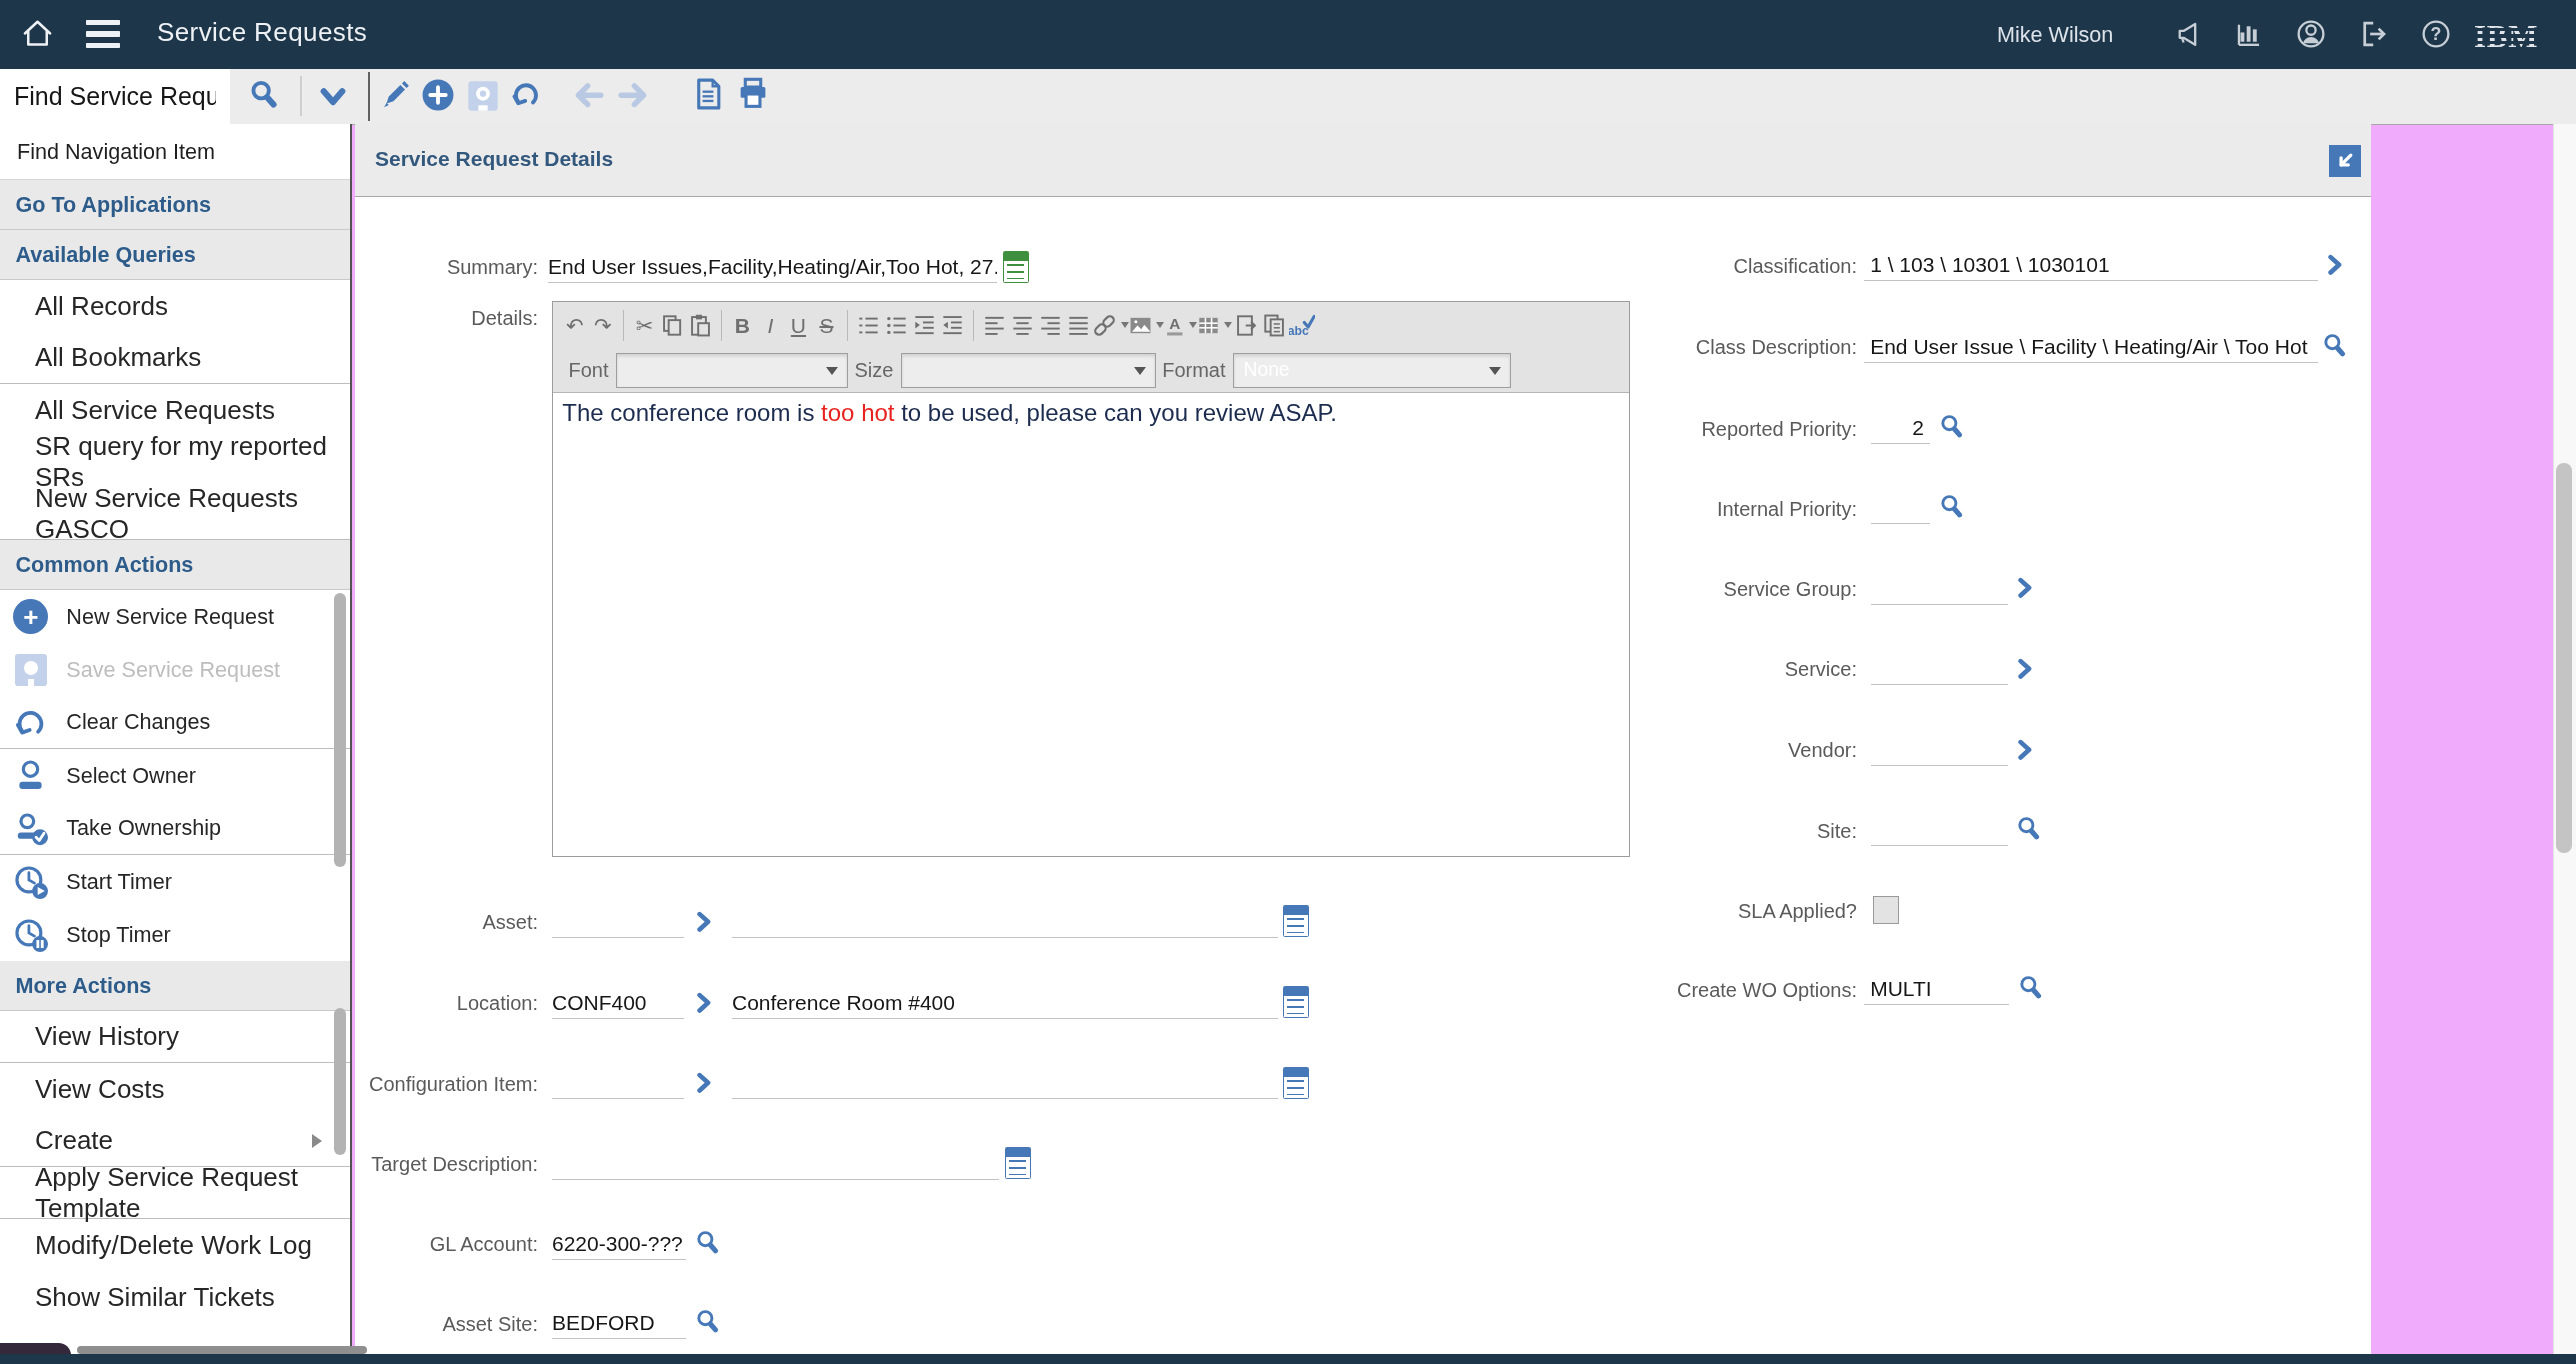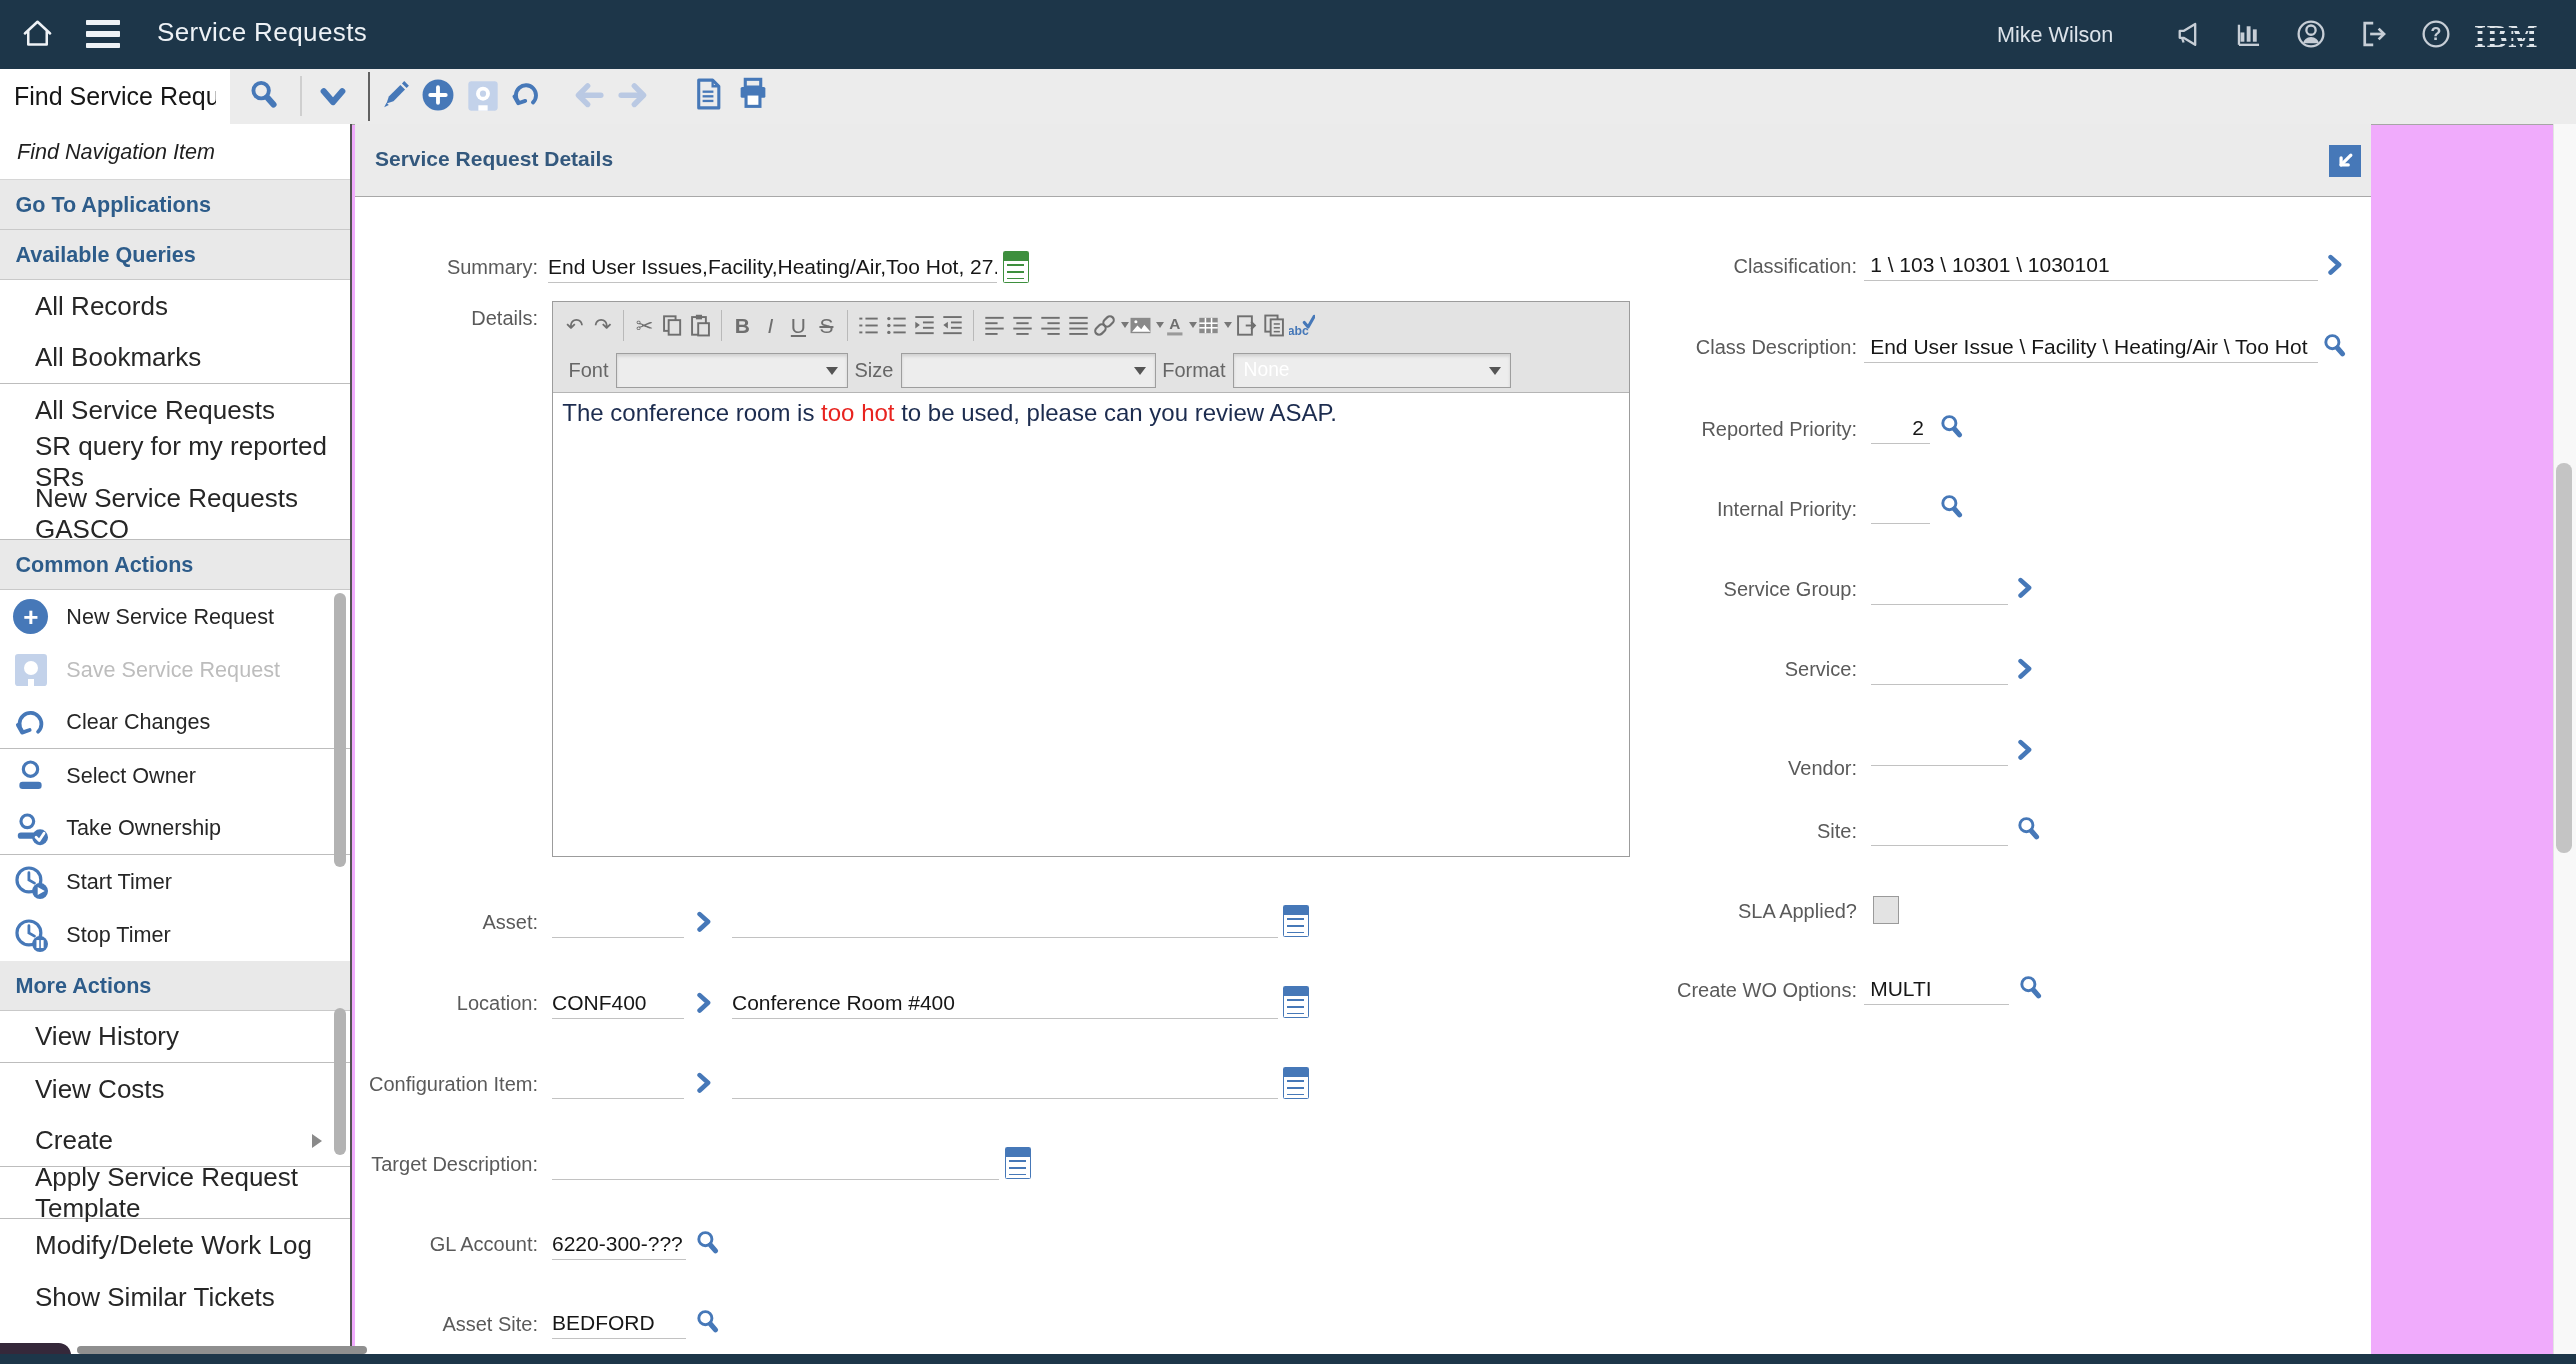--- a/index.html
+++ b/index.html
@@ -22,21 +22,21 @@
 
   
   .findbar{position:absolute;left:0;top:69px;width:2576px;height:56px;background:#ececec;border-bottom:0.8px solid #a6a6a6;box-sizing:border-box;}
   .find-input{position:absolute;left:0;top:0;width:202px;height:55px;border:0;background:#fff;font-size:25px;color:#161616;padding:0 14px;outline:none;font-family:"Liberation Sans",sans-serif;}
   .fb-ico{position:absolute;top:10.8px;width:34px;height:34px;}
   .fb-sep-light{position:absolute;left:300px;top:76px;width:1.5px;height:40px;background:#cfcfcf;}
   .fb-sep-dark{position:absolute;left:368px;top:72px;width:1.5px;height:49px;background:#616161;}
 
   
   .sidebar{position:absolute;left:0;top:124px;width:350px;height:1230px;background:#fff;border-right:2.3px solid #525252;overflow:hidden;}
-  .find-nav{height:56px;display:flex;align-items:center;padding-left:17px;font-size:21.6px;color:#1f1f1f;border-bottom:0.8px solid #d6d6d6;box-sizing:border-box;font-style:italic;}
+  .find-nav{height:56px;display:flex;align-items:center;padding-left:17px;font-size:21.6px;color:#1f1f1f;border-bottom:0.8px solid #d6d6d6;box-sizing:border-box;}
   .shead{height:50px;background:#e9e9e9;border-bottom:0.8px solid #c9c9c9;display:flex;align-items:center;padding-left:15.4px;font-weight:700;color:#2d5c8a;font-size:21.6px;box-sizing:border-box;}
   .sitem{height:52px;display:flex;align-items:center;padding-left:35px;font-size:26px;color:#262626;box-sizing:border-box;}
   .sep{border-bottom:0.8px solid #bdbdbd;}
   .saction{height:53px;display:flex;align-items:center;font-size:21.6px;color:#262626;box-sizing:border-box;position:relative;}
   .saction .ic{width:37px;height:37px;margin:0 17px 0 12.3px;flex:none;display:flex;align-items:center;justify-content:center;}
   .saction.disabled{color:#bdbdbd;}
   .submenu-arrow{position:absolute;right:28px;width:0;height:0;border-top:7.7px solid transparent;border-bottom:7.7px solid transparent;border-left:10px solid #8a8a8a;}
   .plus-circle{width:35px;height:35px;border-radius:50%;background:#4678b8;color:#fff;font-size:26px;font-weight:700;display:flex;align-items:center;justify-content:center;line-height:0;}
   .save-box{width:32px;height:32px;border-radius:3.1px;background:#c3d2ea;position:relative;}
   .save-box::after{content:"";position:absolute;left:9.3px;top:7.7px;width:14px;height:14px;border-radius:50%;background:#fff;}
@@ -599,21 +599,21 @@
   <div class="chv" style="left:2016px;top:577px"><svg width="20" height="21.6" viewBox="0 0 26 28">
         <polyline points="6,4 17,14 6,24" fill="none" stroke="#4678b8" stroke-width="6" stroke-linecap="round" stroke-linejoin="round"></polyline>
       </svg></div>
 
   <div class="lblR" style="top:658px">Service:</div>
   <div class="fld" style="left:1871px;top:653px;width:137px"></div>
   <div class="chv" style="left:2016px;top:658px"><svg width="20" height="21.6" viewBox="0 0 26 28">
         <polyline points="6,4 17,14 6,24" fill="none" stroke="#4678b8" stroke-width="6" stroke-linecap="round" stroke-linejoin="round"></polyline>
       </svg></div>
 
-  <div class="lblR" style="top:757px">Vendor:</div>
+  <div class="lblR" style="top:739px">Vendor:</div>
   <div class="fld" style="left:1871px;top:734px;width:137px"></div>
   <div class="chv" style="left:2016px;top:739px"><svg width="20" height="21.6" viewBox="0 0 26 28">
         <polyline points="6,4 17,14 6,24" fill="none" stroke="#4678b8" stroke-width="6" stroke-linecap="round" stroke-linejoin="round"></polyline>
       </svg></div>
 
   <div class="lblR" style="top:820px">Site:</div>
   <div class="fld" style="left:1871px;top:814px;width:137px"></div>
   <div class="mg" style="left:2014px;top:815px"><svg width="32" height="32" viewBox="0 0 44 44">
         <circle cx="17" cy="14" r="9" fill="none" stroke="#4678b8" stroke-width="4"></circle>
         <line x1="24" y1="22" x2="31" y2="30" stroke="#4678b8" stroke-width="7" stroke-linecap="round"></line>

